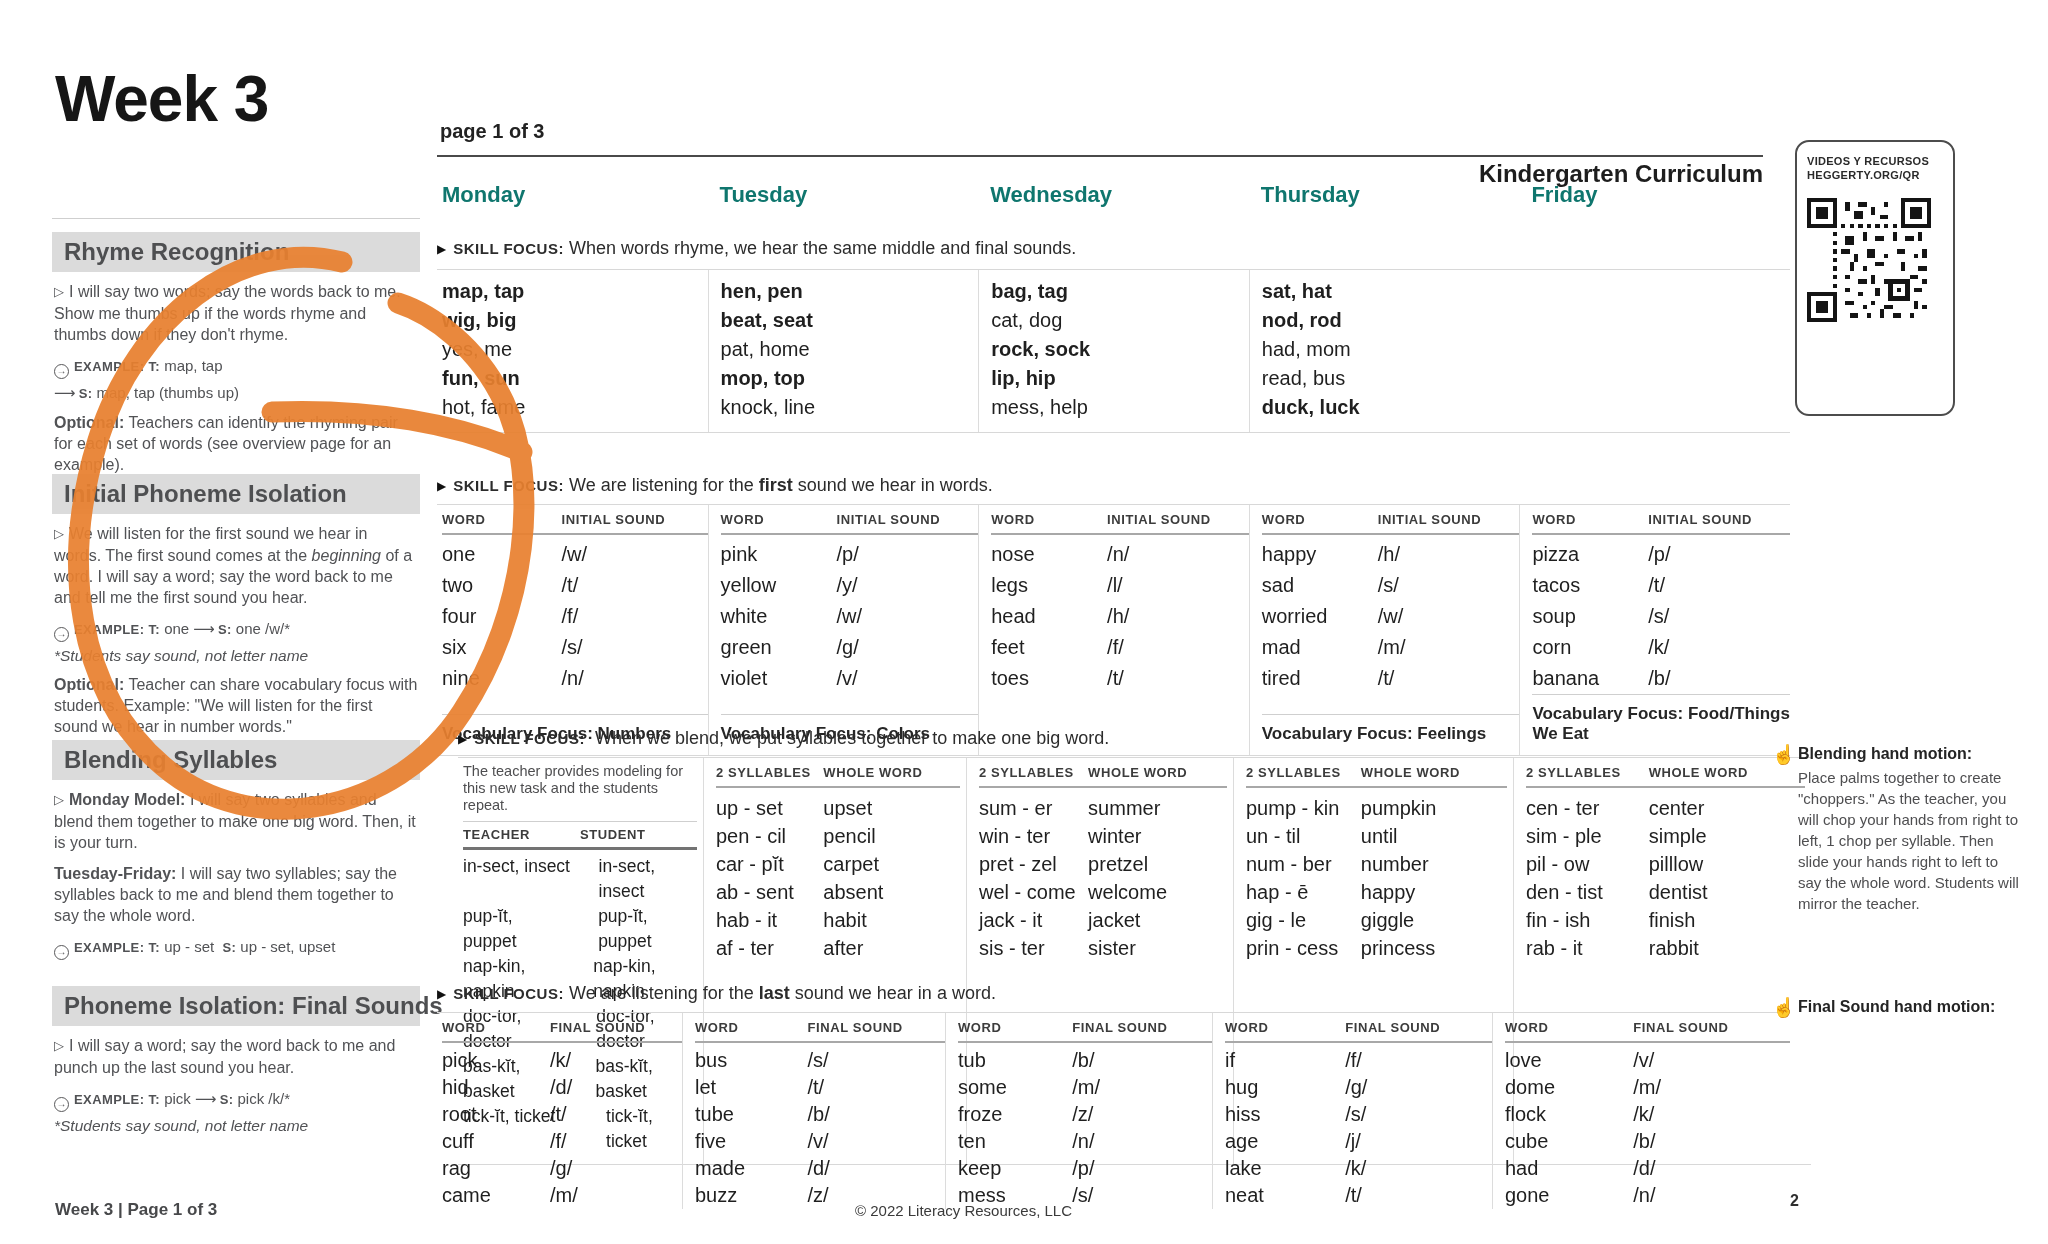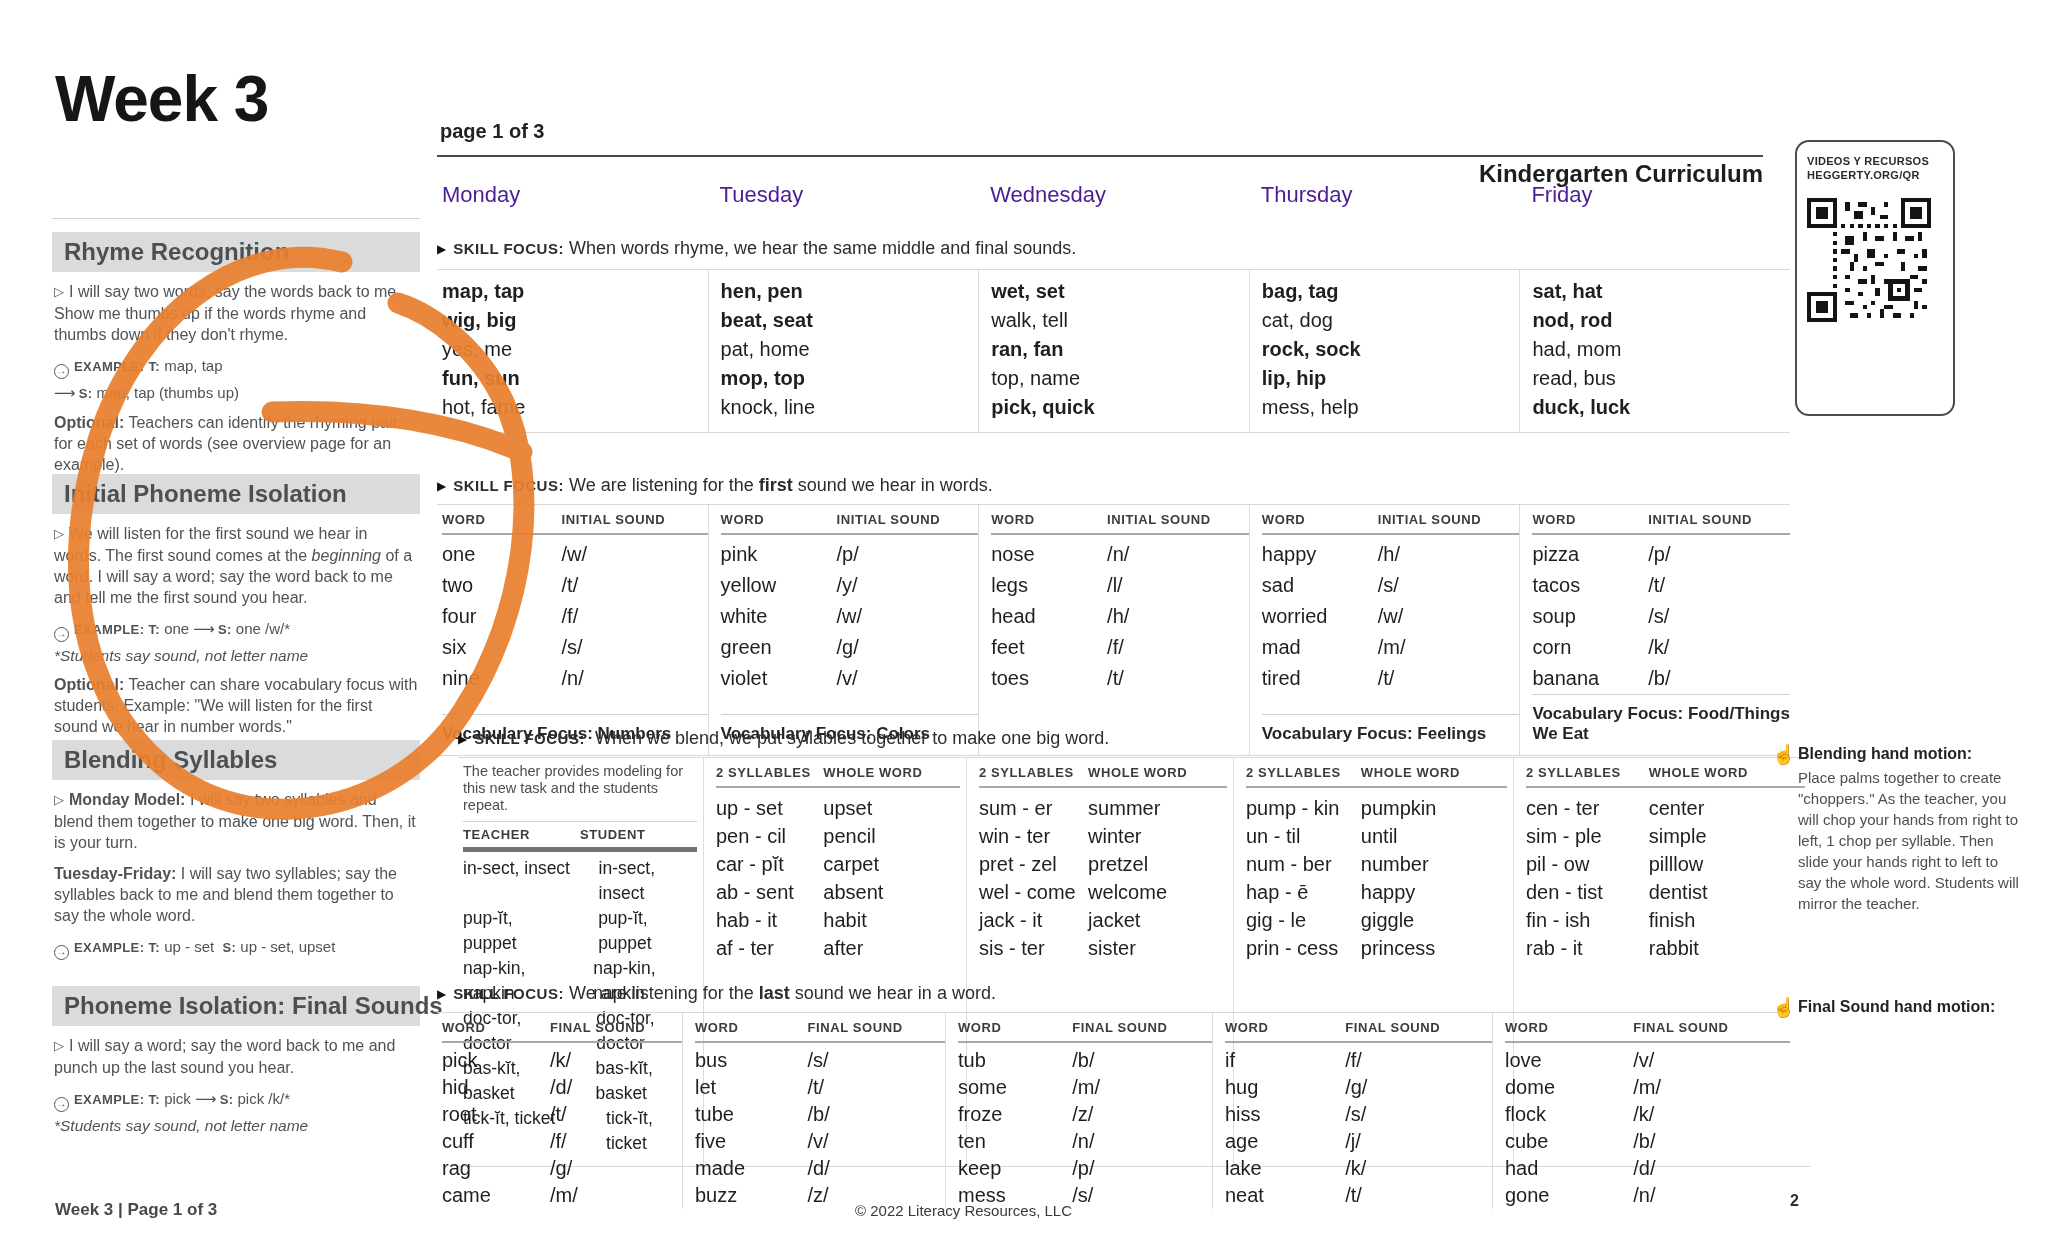--- a/index.html
+++ b/index.html
@@ -9,21 +9,21 @@
   .abs { position:absolute; }
 
   
   #week-title { left:55px; top:62px; font-size:64px; font-weight:bold; letter-spacing:-1px; color:#161616; }
   #page-label { left:440px; top:120px; font-size:20px; font-weight:bold; color:#222; }
   #curriculum-label { left:1300px; top:114px; width:463px; text-align:right; font-size:24px; font-weight:bold; color:#1d1d1d;margin-top:46px; }
   #header-rule { left:437px; top:155px; width:1326px; height:2px; background:#4a4a4a; }
 
   
   #days-row { left:437px; top:182px; width:1353px; display:grid; grid-template-columns:repeat(5,1fr); }
-  #days-row .day-h { font-size:22px; font-weight:normal; color:#4c1d95; padding-left:12px; }
+  #days-row .day-h { font-size:22px; font-weight:bold; color:#0f766e; padding-left:12px; }
   #days-row div:first-of-type { padding-left:5px; }
 
   
   #qr-box { left:1795px; top:140px; width:160px; height:276px; border:2px solid #4c4c4c; border-radius:14px; padding:12px 10px; }
   #qr-box .res-line { font-size:11px; font-weight:bold; letter-spacing:0.3px; color:#2a2a2a; line-height:14px; }
   #qr-box svg { display:block; margin-top:16px; width:124px; height:124px; }
 
   
   .sb-section { left:52px; width:368px; }
   #sidebar-rule { left:52px; top:218px; width:368px; height:1px; background:#cfcfcf; }
@@ -69,21 +69,21 @@
   .p-rows { padding-top:4px; }
   .p-row { display:flex; font-size:20px; line-height:31px; color:#1f1f1f; }
   .vocab { margin-top:auto; border-top:1px solid #cfcfcf; font-size:17px; font-weight:bold; color:#262626; padding:9px 0 11px 0; }
 
   
   #sec-blend { left:458px; top:728px; width:1353px; }
   .b-grid { display:grid; grid-template-columns:245px 263px 267px 280px 1fr; margin-top:8px; border-top:1px solid #d8d8d8; border-bottom:1px solid #d8d8d8; }
   .b-grid > div { border-left:1px solid #dcdcdc; padding:0 6px 10px 12px; }
   .b-grid > div:first-of-type { border-left:none; padding-left:5px; }
   .mon-note { font-size:14.5px; line-height:17px; color:#4e4e50; padding:5px 4px 7px 0; border-bottom:1px solid #cfcfcf; }
-  .mon-sub { display:flex; padding:5px 0 5px 0; border-bottom:5px solid #737373; }
+  .mon-sub { display:flex; padding:5px 0 5px 0; border-bottom:3px solid #737373; }
   .mon-sub .w, .mon-row .w { width:50%; }
   .mon-row { display:flex; font-size:17.5px; line-height:25px; color:#1f1f1f;gap:28px; }
   .mon-rows { padding-top:4px; }
   .b-sub { display:flex; padding:7px 0 6px 0; border-bottom:2px solid #a8a8a8; }
   .b-sub .w, .b-row .w { width:44%; }
   .b-row { display:flex; font-size:20px; line-height:28px; color:#1f1f1f; }
   .b-rows { padding-top:6px; }
 
   
   .hand-note { left:1770px; width:252px; padding-left:28px; }
@@ -257,28 +257,20 @@
 
       <div class="r-col">
 
       <div class="r-row bold">hen, pen</div>
         <div class="r-row bold">beat, seat</div>
         <div class="r-row">pat, home</div>
         <div class="r-row bold">mop, top</div>
         <div class="r-row">knock, line</div>
       </div>
 
-      <div class="r-col">
-
-      <div class="r-row bold">wet, set</div>
-        <div class="r-row">walk, tell</div>
-        <div class="r-row bold">ran, fan</div>
-        <div class="r-row">top, name</div>
-        <div class="r-row bold">pick, quick</div>
-      </div>
 
       <div class="r-col">
 
       <div class="r-row bold">bag, tag</div>
         <div class="r-row">cat, dog</div>
         <div class="r-row bold">rock, sock</div>
         <div class="r-row bold">lip, hip</div>
         <div class="r-row">mess, help</div>
       </div>
 

